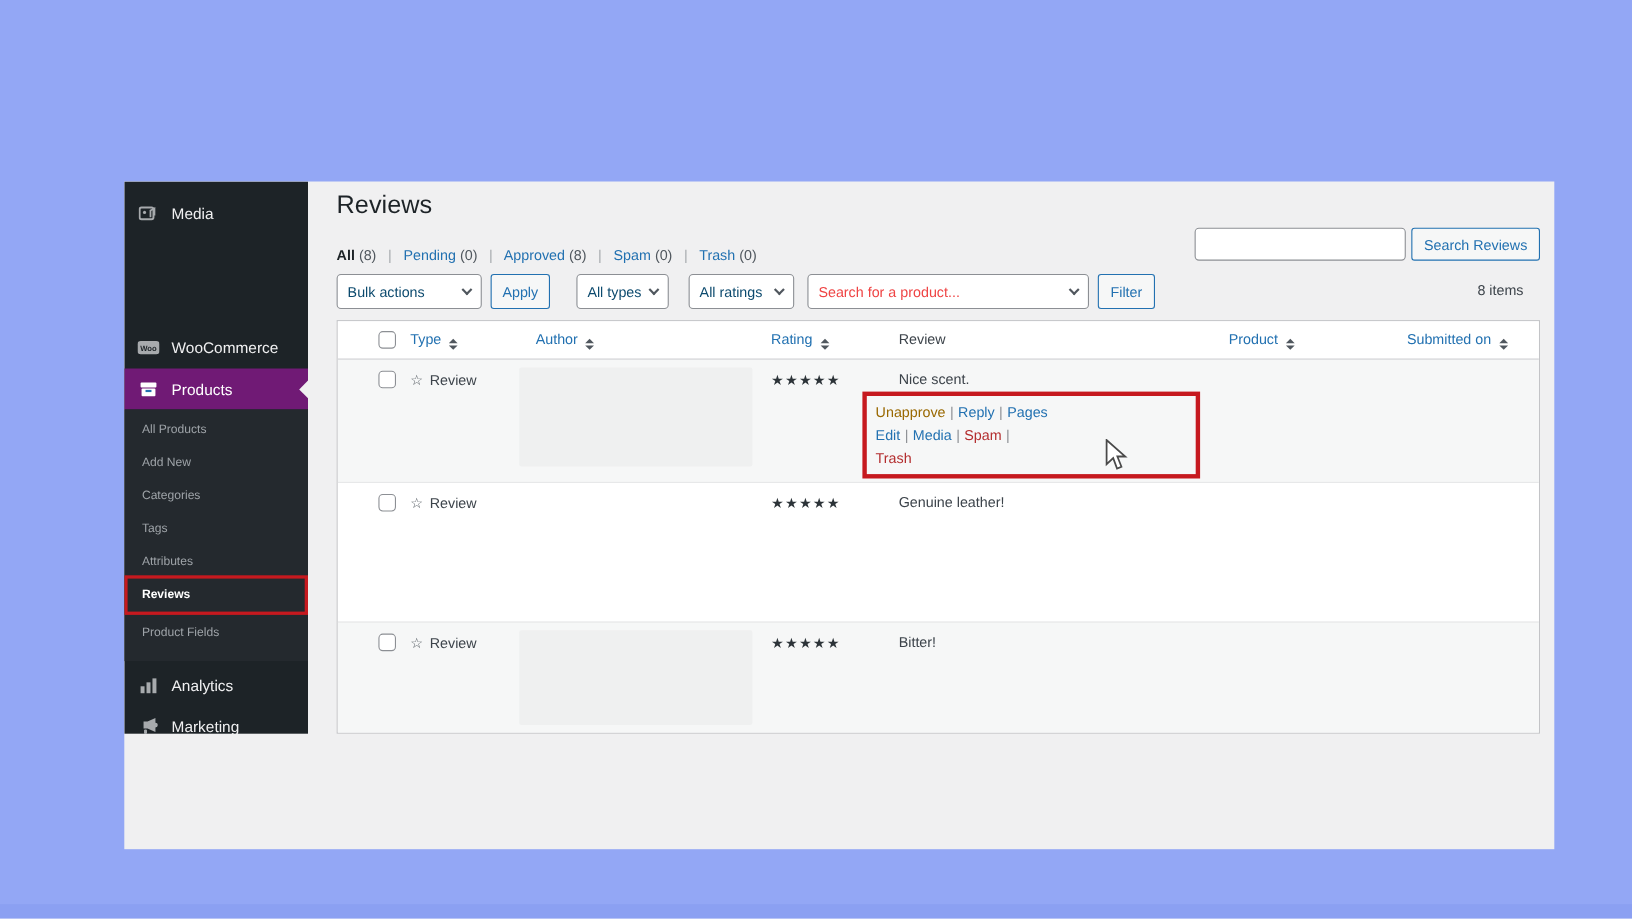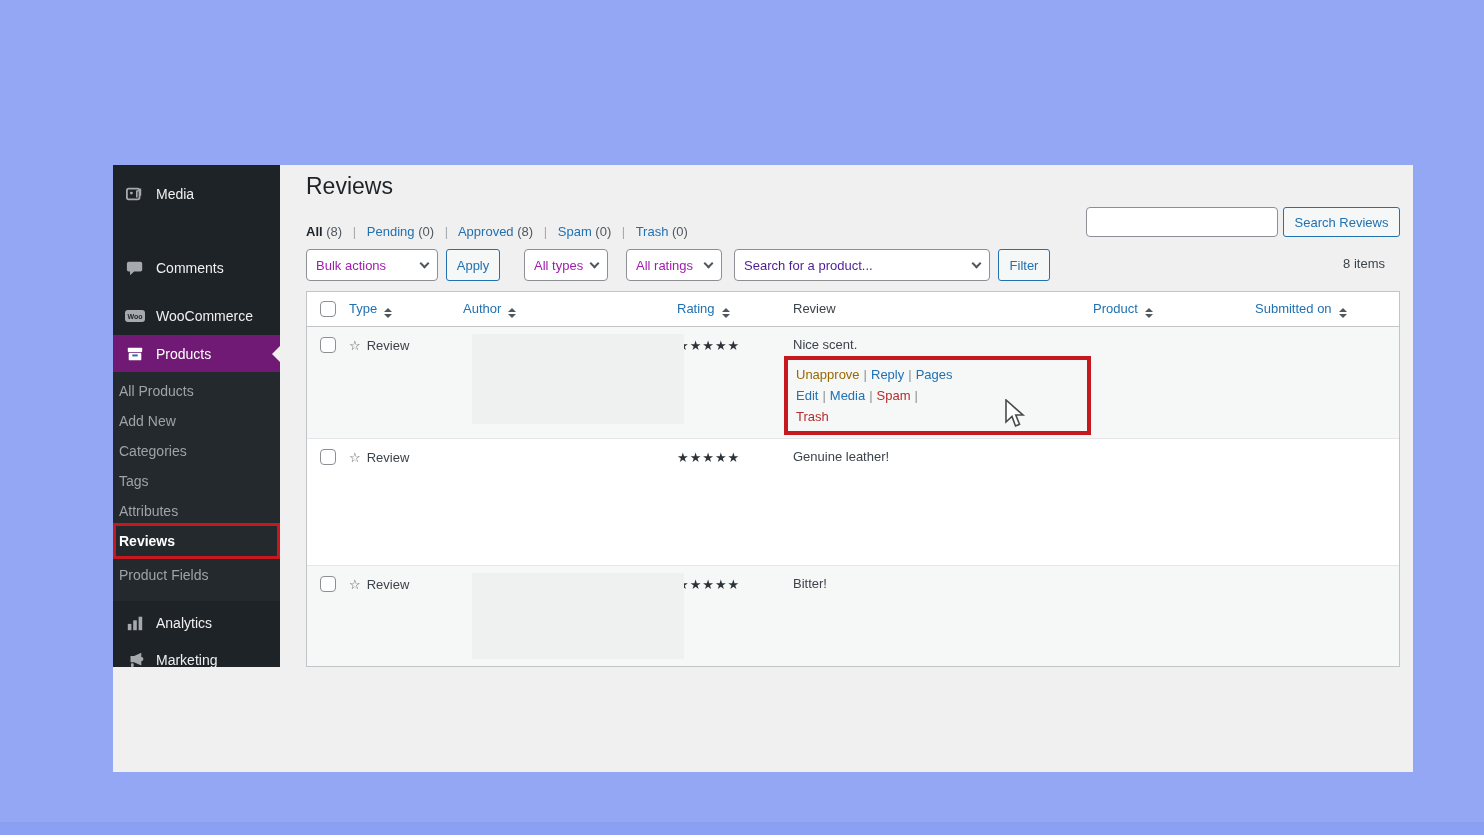--- a/index.html
+++ b/index.html
@@ -13,22 +13,22 @@
 
   
   .sidebar { position:absolute; left:0; top:0; width:167px; height:502px; background:#1d2327; }
   .submenu-bg { position:absolute; left:0; top:207px; width:167px; height:229px; background:#24292e; }
   .menu-item { position:absolute; left:0; width:167px; height:34px; display:flex; align-items:center; gap:11px;
                padding-left:12px; color:#f0f0f1; font-size:14px; cursor:pointer; }
   .menu-item .mi-icon { width:20px; height:20px; display:flex; align-items:center; justify-content:center; flex:none; }
   .menu-item.active { background:#701a75; color:#fff; height:37px; }
   .menu-item.active .notch { position:absolute; right:0; top:50%; margin-top:-8px; width:0; height:0;
                border-top:8px solid transparent; border-bottom:8px solid transparent; border-right:8px solid #f0f0f1; }
-  .sub-item { position:absolute; left:6px; width:167px; height:28px; line-height:28px; 
-              color:#9ea3a8; font-size:14px; cursor:pointer; }
+  .sub-item { position:absolute; left:16px; width:167px; height:28px; line-height:28px; 
+              color:#9ea3a8; font-size:11px; cursor:pointer; }
   .sub-item.current { color:#fff; font-weight:bold; }
   .annot-box { position:absolute; border:3px solid #c6191f; pointer-events:none; }
   .sidebar-annot { left:0; top:358px; width:167px; height:36px; }
 
   
   .main { position:absolute; left:167px; top:0; width:1133px; height:502px; }
   .page-title { position:absolute; left:26px; top:8px; font-size:23px; font-weight:400; color:#1d2327; }
 
   .search-input { position:absolute; left:806px; top:42px; width:192px; height:30px; background:#fff;
                   border:1px solid #8c8f94; border-radius:4px; padding:0 8px; font-size:13px; font-family:inherit; }
@@ -39,36 +39,36 @@
   .subsubsub { position:absolute; left:26px; top:57px; height:20px; line-height:20px; white-space:nowrap; }
   .subsubsub .flink { color:#2271b1; cursor:pointer; }
   .subsubsub .flink.current { color:#1d2327; font-weight:bold; cursor:default; }
   .subsubsub .count { color:#50575e; font-weight:normal; }
   .subsubsub .sep { color:#a7aaad; margin:0 7px; }
 
   .items-count { position:absolute; right:28px; top:91px; color:#3c434a; }
 
   .toolbar { position:absolute; left:0; top:84px; width:100%; height:32px; }
   .select { position:absolute; height:32px; background:#fff; border:1px solid #8c8f94; border-radius:4px;
-            display:flex; align-items:center; padding:0 26px 0 9px; color:#a21caf; cursor:pointer; white-space:nowrap; }
+            display:flex; align-items:center; padding:0 26px 0 9px; color:#0c4a6e; cursor:pointer; white-space:nowrap; }
   .select .chev { position:absolute; right:9px; top:50%; width:7px; height:7px;
                   border-right:2px solid #50575e; border-bottom:2px solid #50575e;
                   transform:translateY(-72%) rotate(45deg); }
-  .select.placeholder { color:#4c1d95; }
+  .select.placeholder { color:#ef4444; }
   .sel-bulk { left:26px; width:132px; }
   .sel-types { left:244px; width:84px; }
   .sel-ratings { left:346px; width:96px; }
   .sel-prodsearch { left:454px; width:256px; }
   .btn-apply { position:absolute; left:166px; width:54px; height:32px; }
   .btn-filter { position:absolute; left:718px; width:52px; height:32px; }
 
   
   .table { position:absolute; left:26px; top:126px; width:1094px; height:376px; background:#fff;
            border:1px solid #c3c4c7; overflow:hidden; }
-  .trow { display:grid; grid-template-columns:42px 114px 214px 90px 326px 162px 1fr; position:relative; }
+  .trow { display:grid; grid-template-columns:42px 114px 214px 90px 326px 162px 1fr; position:relative;padding-left:24px; }
   .thead { height:35px; border-bottom:1px solid #c3c4c7; background:#fff; }
   .thead .cell { line-height:34px; }
   .hlabel { color:#2271b1; cursor:pointer; }
   .hlabel-plain { color:#3c434a; }
   .sort-arrows { display:inline-flex; flex-direction:column; gap:2px; margin-left:7px; vertical-align:1px; }
   .sort-arrows i { width:0; height:0; border-left:4px solid transparent; border-right:4px solid transparent; }
   .sort-arrows .up { border-bottom:4px solid #50575e; }
   .sort-arrows .down { border-top:4px solid #50575e; }
 
   .row1 { height:111px; background:#f6f7f7; }
@@ -115,28 +115,20 @@
           <svg width="18" height="18" viewBox="0 0 20 20">
               <rect x="1" y="4" width="14" height="12" rx="2" fill="none" stroke="#a7aaad" stroke-width="2"></rect>
               <circle cx="6" cy="9" r="1.6" fill="#a7aaad"></circle>
               <path d="M12 14 L12 7 L16 5 L16 12" stroke="#a7aaad" stroke-width="1.8" fill="none"></path>
             </svg>
         </span>
         <span>Media</span>
       </div>
 
 
-      <div class="menu-item" style="top:86px">
-        <span class="mi-icon">
-          <svg width="18" height="18" viewBox="0 0 20 20">
-              <path d="M3 3h13a2 2 0 0 1 2 2v7a2 2 0 0 1-2 2H9l-4.5 4v-4H3a2 2 0 0 1-2-2V5a2 2 0 0 1 2-2z" fill="#a7aaad"></path>
-            </svg>
-        </span>
-        <span>Comments</span>
-      </div>
 
       <div class="menu-item" style="top:134px">
         <span class="mi-icon">
           <svg width="20" height="18" viewBox="0 0 20 18">
               <rect x="0" y="3" width="20" height="12" rx="3" fill="#a7aaad"></rect>
               <text x="10" y="12" font-size="7" font-weight="bold" text-anchor="middle" fill="#1d2327">Woo</text>
             </svg>
         </span>
         <span>WooCommerce</span>
       </div>

